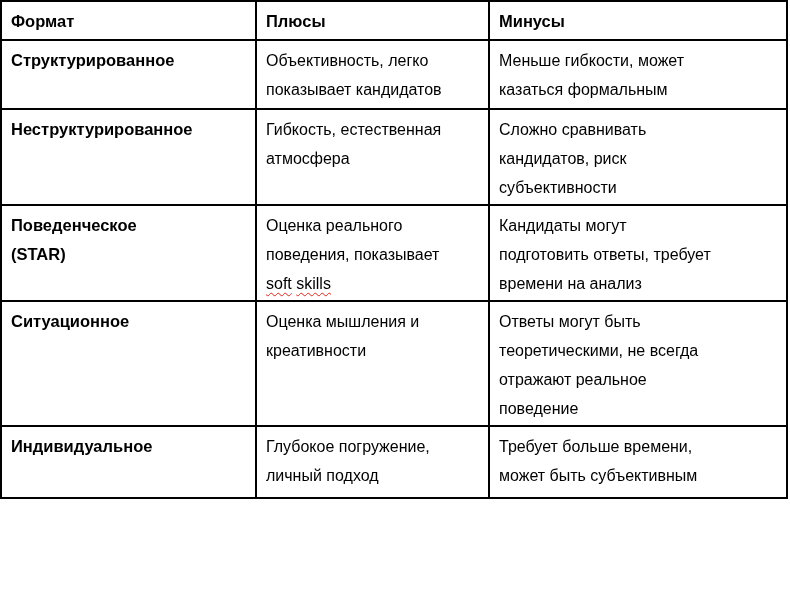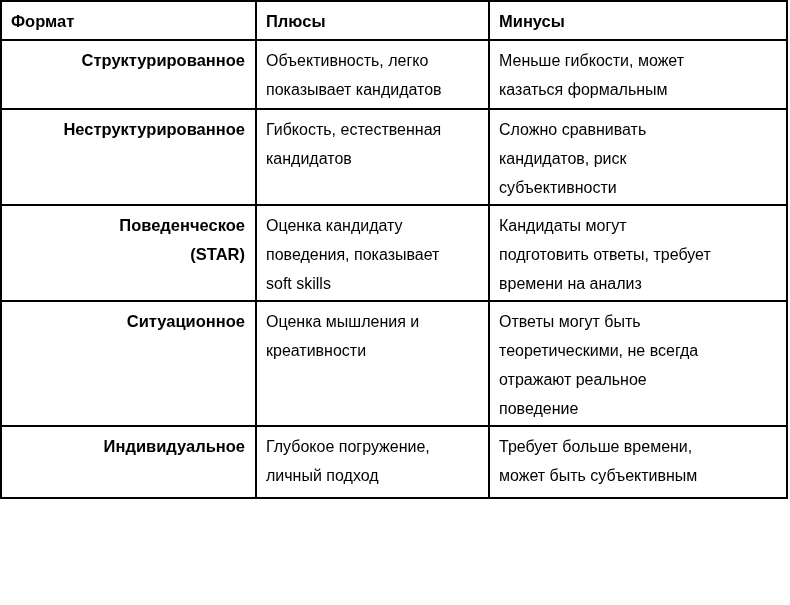--- a/index.html
+++ b/index.html
@@ -23,29 +23,30 @@
     border: 2px solid #000000;
     vertical-align: top;
     text-align: left;
     padding: 5px 10px 2px 9px;
     font-size: 16px;
     line-height: 29px;
     white-space: pre-line;
     overflow: hidden;
   }
   th { font-weight: bold; font-size: 16.5px; }
-  td.fmt { font-weight: bold; font-size: 16.5px; text-align: right; }
+  td.fmt { font-weight: bold; font-size: 16.5px; }
   tr.r0 { height: 39px; border-radius: 14px; }
   tr.r1 { height: 69px; }
   tr.r2 { height: 94px; }
   tr.r3 { height: 96px; margin-top: 8px; }
   tr.r4 { height: 119px; border-radius: 24px; }
   tr.r5 { height: 116px; }
   tr.r6 { height: 72px; }
   .misspelled {
+    text-decoration: underline;
     text-decoration-style: wavy;
     text-decoration-color: #e3261a;
     text-decoration-thickness: 1px;
     text-underline-offset: 3px;
   }
 </style>
 </head>
 <body>
 
 <table class="doc-table">
@@ -65,29 +66,29 @@
     <tr class="r1">
       <td class="fmt">Структурированное</td>
       <td>Объективность, легко
 показывает кандидатов</td>
       <td>Меньше гибкости, может
 казаться формальным</td>
     </tr>
     <tr class="r2">
       <td class="fmt">Неструктурированное</td>
       <td>Гибкость, естественная
-кандидатов</td>
+атмосфера</td>
       <td>Сложно сравнивать
 кандидатов, риск
 субъективности</td>
     </tr>
     <tr class="r3">
       <td class="fmt">Поведенческое
 (STAR)</td>
-      <td><span>Оценка кандидату
+      <td><span>Оценка реального
 поведения, показывает
 </span><span class="misspelled">soft</span> <span class="misspelled">skills</span></td>
       <td>Кандидаты могут
 подготовить ответы, требует
 времени на анализ</td>
     </tr>
     <tr class="r4">
       <td class="fmt">Ситуационное</td>
       <td>Оценка мышления и
 креативности</td>

